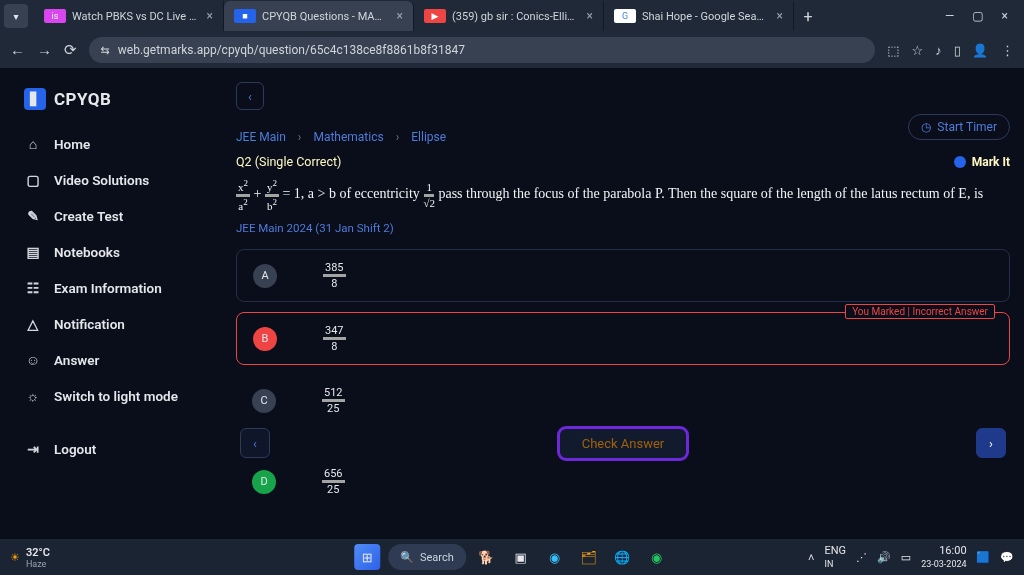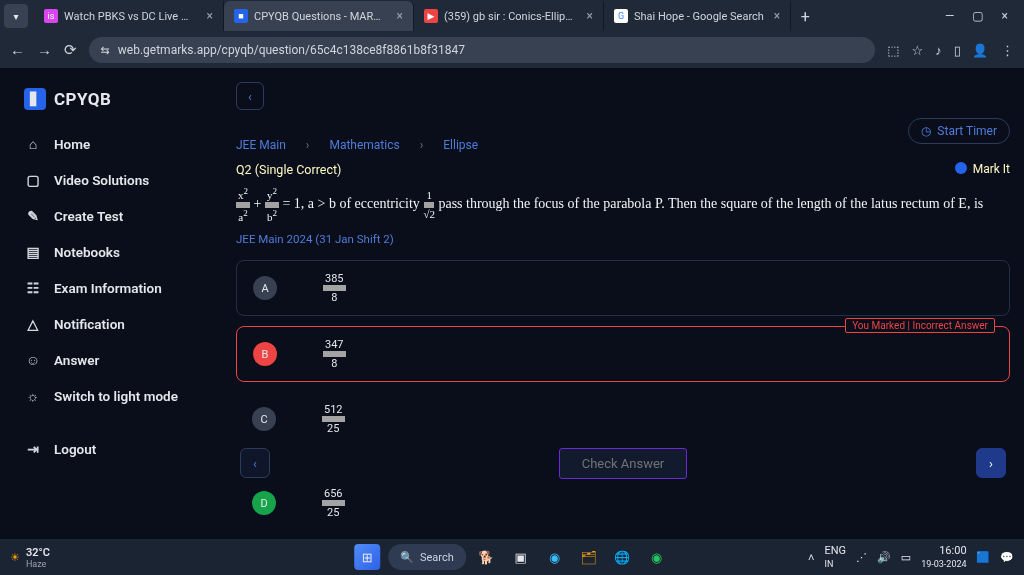--- a/index.html
+++ b/index.html
@@ -30,21 +30,21 @@
   .tab {
     height: 30px; max-width: 190px;
     display: flex; align-items: center;
     padding: 0 10px; gap: 6px;
     font-size: 11px; color: #d1d5db;
     border-right: 1px solid #111827;
     cursor: pointer;
     overflow: hidden; white-space: nowrap;
   }
   .tab.active { background: #374151; border-radius: 6px 6px 0 0; }
-  .tab .favicon { width: 14px; height: 14px; border-radius: 2px; flex-shrink:0; display:inline-flex;align-items:center;justify-content:center;font-size:9px;}
+  .tab .favicon { width: 22px; height: 14px; border-radius: 2px; flex-shrink:0; display:inline-flex;align-items:center;justify-content:center;font-size:9px;}
   .tab .close { margin-left: 4px; font-size: 12px; color:#9ca3af; }
   .tab-text { overflow:hidden; text-overflow:ellipsis; }
   .new-tab { width:28px; text-align:center; color:#d1d5db; font-size:16px; cursor:pointer;}
   .win-controls { margin-left:auto; display:flex; gap:18px; padding:0 12px; color:#d1d5db; font-size:12px;}
   
   .urlbar {
     height: 36px; background: #1f2937;
     display:flex; align-items:center; gap:12px;
     padding: 0 10px;
   }
@@ -77,29 +77,29 @@
   .side-sep { height:1px; margin:8px 0; }
   .content {
     flex:1; padding: 14px 14px 0 6px; position:relative;
     display:flex; flex-direction:column;
   }
   .back-sq {
     width:28px;height:28px;border:1px solid #2c3b5a;border-radius:6px;
     display:flex;align-items:center;justify-content:center;
     color:#4f7bd9;font-size:13px;cursor:pointer;
   }
-  .crumbs { display:flex; gap:20px; color:#4f7bd9; font-size:12px; margin-top:28px; align-items:center;}
+  .crumbs { display:flex; gap:12px; color:#4f7bd9; font-size:12px; margin-top:20px; align-items:center;}
   .crumbs .sep{ color:#6b7280;}
   .timer-btn {
     color:#4f7bd9; border:1px solid #2c3b5a; border-radius:16px;
     padding:5px 12px; font-size:12px; display:flex; align-items:center; gap:6px;
   }
   .row1 { display:flex; justify-content:space-between; align-items:center;}
   .qhead { display:flex; justify-content:space-between; margin-top:10px; font-size:12.5px; color:#fef9c3;}
-  .markit { display:flex; align-items:flex-start; gap:6px; font-size:12px;}
+  .markit { display:flex; align-items:center; gap:6px; font-size:12px;font-weight:bold;}
   .markit .dot{ width:12px;height:12px;border-radius:50%;background:#2563eb;}
   .qtext { margin-top:10px; font-size:14px; line-height:1.8; color:#f3f4f6; font-family: Georgia, serif;}
   .tag { color:#4f7bd9; font-size:11.5px; margin-top:10px; display:inline-block;}
   .options { margin-top:14px; display:flex; flex-direction:column; gap:10px; }
   .opt {
     border:1px solid #232f48; border-radius:8px; padding:12px 16px;
     display:flex; align-items:center; gap:16px; cursor:pointer; position:relative;
   }
   .opt.selected { border-color:#ef4444; }
   .opt-badge {
@@ -117,36 +117,36 @@
   .bottombar {
     height:42px; display:flex; align-items:center; justify-content:space-between;
     padding: 0 4px; margin-top:8px;
   }
   .nav-sq {
     width:30px;height:30px;border:1px solid #2c3b5a;border-radius:6px;
     display:flex;align-items:center;justify-content:center;color:#4f7bd9;font-size:13px;cursor:pointer;
     background:#0f1629;
   }
   .check-btn {
-    padding:7px 22px; border:1px solid #6d28d9; border-radius:3px;
-    color:#737373; font-size:13px; background:#121a2e; cursor:pointer;
+    padding:7px 22px; border:3px solid #6d28d9; border-radius:9px;
+    color:#a16207; font-size:13px; background:#121a2e; cursor:pointer;
   }
   
   .taskbar {
     height:36px; background:#1b2433; display:flex; align-items:center;
     padding:0 10px; gap:10px; position:relative;
   }
   .weather { display:flex; align-items:center; gap:6px; font-size:11px; color:#e5e7eb;}
   .weather .deg{font-weight:600;}
   .task-center { position:absolute; left:50%; transform:translateX(-50%); display:flex; align-items:center; gap:8px;}
   .task-icon { width:26px;height:26px;border-radius:4px;display:flex;align-items:center;justify-content:center;font-size:13px;}
   .search-pill { height:26px;background:#2f3b52;border-radius:13px;display:flex;align-items:center;gap:6px;padding:0 12px;font-size:11px;color:#cbd5e1;}
   .tray { margin-left:auto; display:flex; align-items:center; gap:10px; font-size:11px; color:#e5e7eb;}
   .frac { display:inline-flex; flex-direction:column; align-items:center; font-size:11px; line-height:1; vertical-align:middle;}
-  .frac .n{border-bottom:6px solid #a3a3a3; padding:0 2px 1px;}
+  .frac .n{border-bottom:3px solid #a3a3a3; padding:0 2px 1px;}
   .frac .d{padding-top:1px;}
   sup{font-size:9px;}
 </style>
 </head>
 <body>
 
 <div class="titlebar">
   <div class="tab-drop">▾</div>
   <div class="tab">
     <span class="favicon" style="background:#d946ef;color:#fff">is</span>
@@ -341,17 +341,17 @@
     <div class="task-icon" style="color:#f59e0b;">🗂</div>
     <div class="task-icon">🌐</div>
     <div class="task-icon" style="color:#22c55e;">◉</div>
   </div>
   <div class="tray">
     <span>˄</span>
     <span><span>ENG</span><br><span style="font-size:9px;">IN</span></span>
     <span>⋰</span>
     <span>🔊</span>
     <span>▭</span>
-    <span style="text-align:right;"><span>16:00</span><br><span style="font-size:9px;">19-03-2024</span></span>
+    <span style="text-align:right;"><span>16:00</span><br><span style="font-size:9px;">23-03-2024</span></span>
     <span>🟦</span>
     <span>💬</span>
   </div>
 </div>
 
 </body></html>

